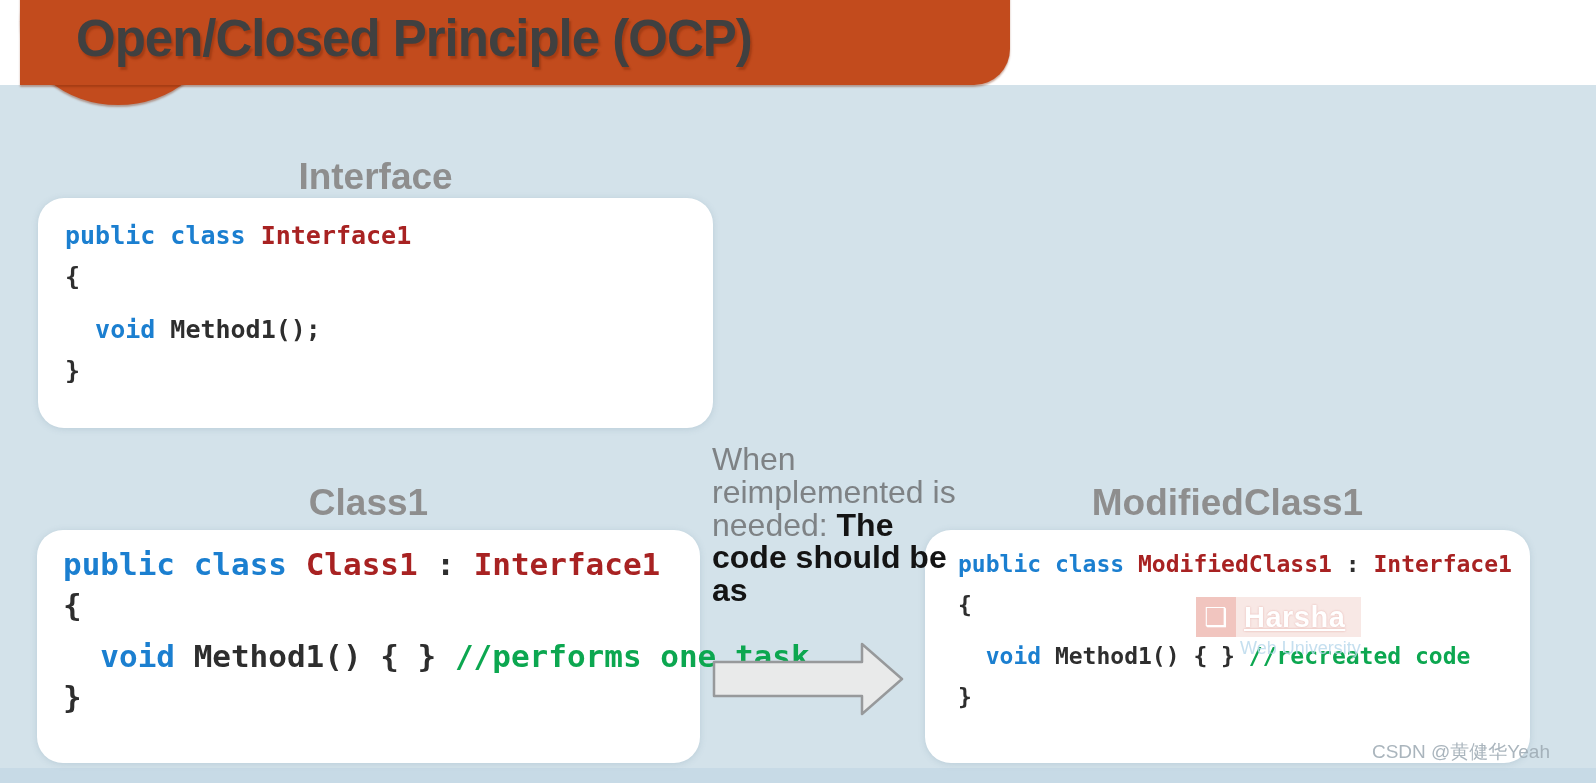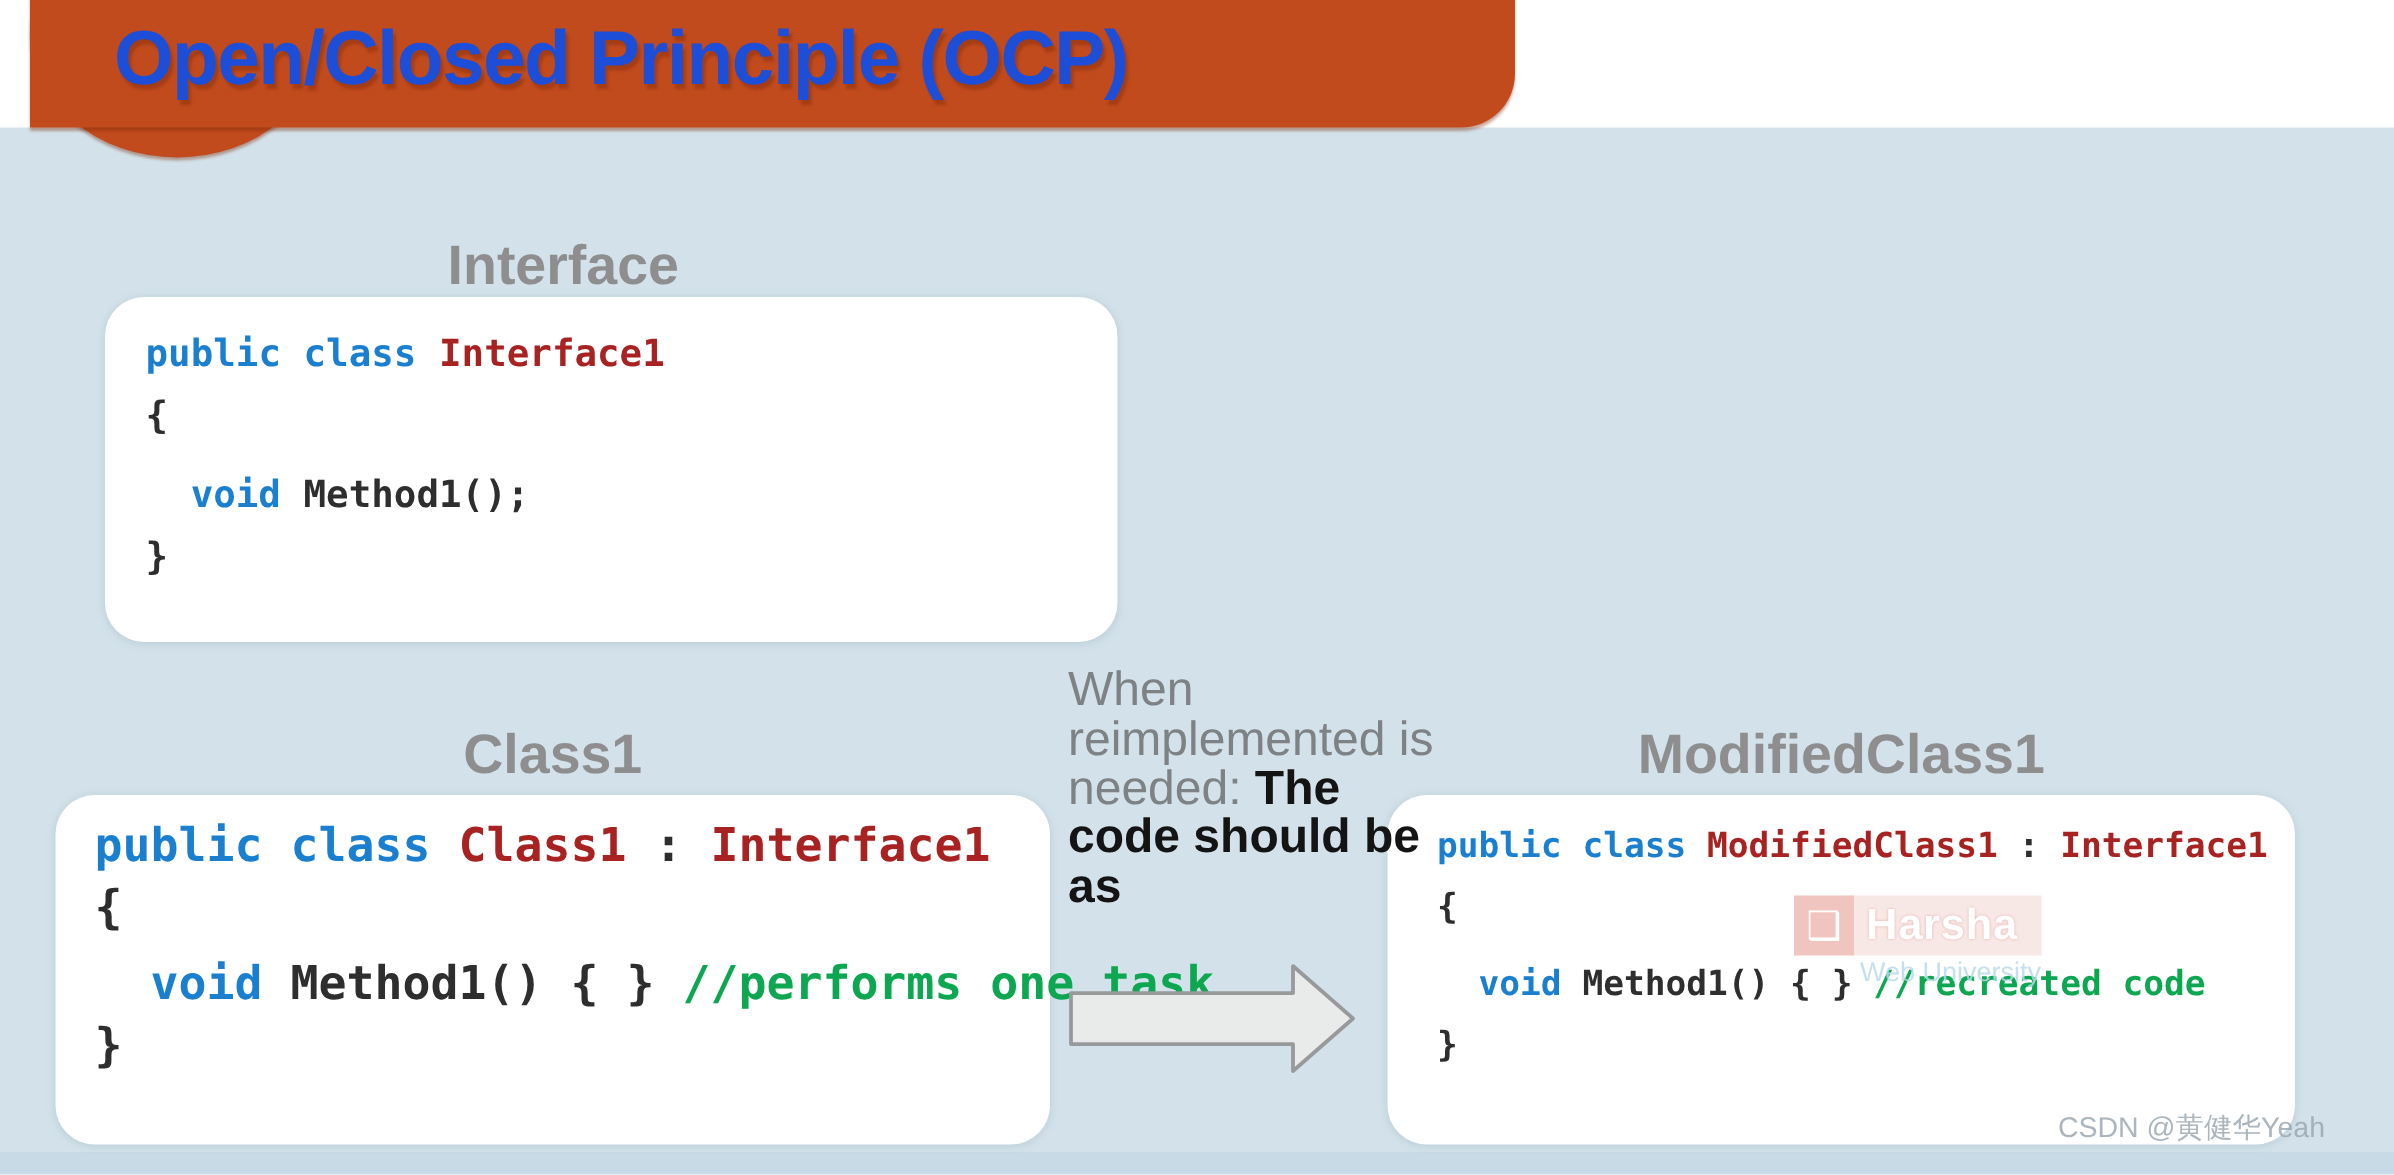--- a/index.html
+++ b/index.html
@@ -10,26 +10,26 @@
   .bg-strip { position:absolute; left:0; top:768px; width:1596px; height:15px; background:#c7dae6; }
 
   
   .banner-rect { position:absolute; left:20px; top:-45px; width:990px; height:130px;
     background:#c24b1d; border-radius:0 36px 36px 0;
     box-shadow:0 2px 2px rgba(122,40,8,0.40); }
   .banner-blob { position:absolute; left:20px; top:-62px; width:196px; height:167px;
     background:#c24b1d; border-radius:50%;
     box-shadow:0 2px 2px rgba(122,40,8,0.40); }
   .page-title { position:absolute; left:76px; top:9px; width:930px;
-    font-size:51px; font-weight:bold; color:#1d4ed8; letter-spacing:-1px;
+    font-size:51px; font-weight:bold; color:#404040; letter-spacing:-1px;
     text-shadow:2px 3px 2px rgba(110,35,5,0.35); white-space:nowrap; }
 
   .card { position:absolute; background:#ffffff; border-radius:26px;
     box-shadow:0 1px 6px rgba(110,145,165,0.25); }
-  .card-interface { left:38px;  top:198px; width:675px; height:230px;margin-left:32px; }
+  .card-interface { left:38px;  top:198px; width:675px; height:230px; }
   .card-class1    { left:37px;  top:530px; width:663px; height:233px; }
   .card-modified  { left:925px; top:530px; width:605px; height:233px; }
 
   .card-label { position:absolute; text-align:center; font-size:37px; font-weight:bold;
     color:#8e8e8e; white-space:nowrap; }
   .label-interface { left:38px;  top:156px; width:675px; }
   .label-class1    { left:37px;  top:482px; width:663px; }
   .label-modified  { left:925px; top:482px; width:605px; }
 
   .code { font-family:"DejaVu Sans Mono", monospace; font-weight:bold; color:#2e2e2e; }
@@ -52,21 +52,21 @@
   .ann-emph { color:#141414; font-weight:bold; }
 
   .arrow-wrap { position:absolute; left:712px; top:641px; width:193px; height:76px; }
 
   .harsha { position:absolute; left:1196px; top:597px; opacity:0.88; }
   .harsha-row { display:flex; align-items:stretch; background:rgba(244,216,212,0.70); }
   .harsha-icon { width:40px; height:40px; background:rgba(228,140,128,0.45);
     display:flex; align-items:center; justify-content:center;
     color:#ffffff; font-size:26px; line-height:40px; }
   .harsha-title { padding:0 8px; font-size:29px; line-height:40px; font-weight:bold;
-    color:#ffffff; text-shadow:0 0 2px rgba(210,120,110,0.6); letter-spacing:0.5px; }
+    color:#ffffff; text-shadow:0 0 2px rgba(210,120,110,0.6); letter-spacing:0.5px;text-decoration:underline; }
   .harsha-sub { margin-left:44px; margin-top:1px; font-size:18px;
     color:rgba(185,217,236,0.95); white-space:nowrap; }
 
   .csdn { position:absolute; left:1350px; top:739px; width:200px; text-align:right;
     font-size:19px; color:rgba(155,168,178,0.85); white-space:nowrap; }
 </style>
 </head>
 <body>
 
 <div class="page">

